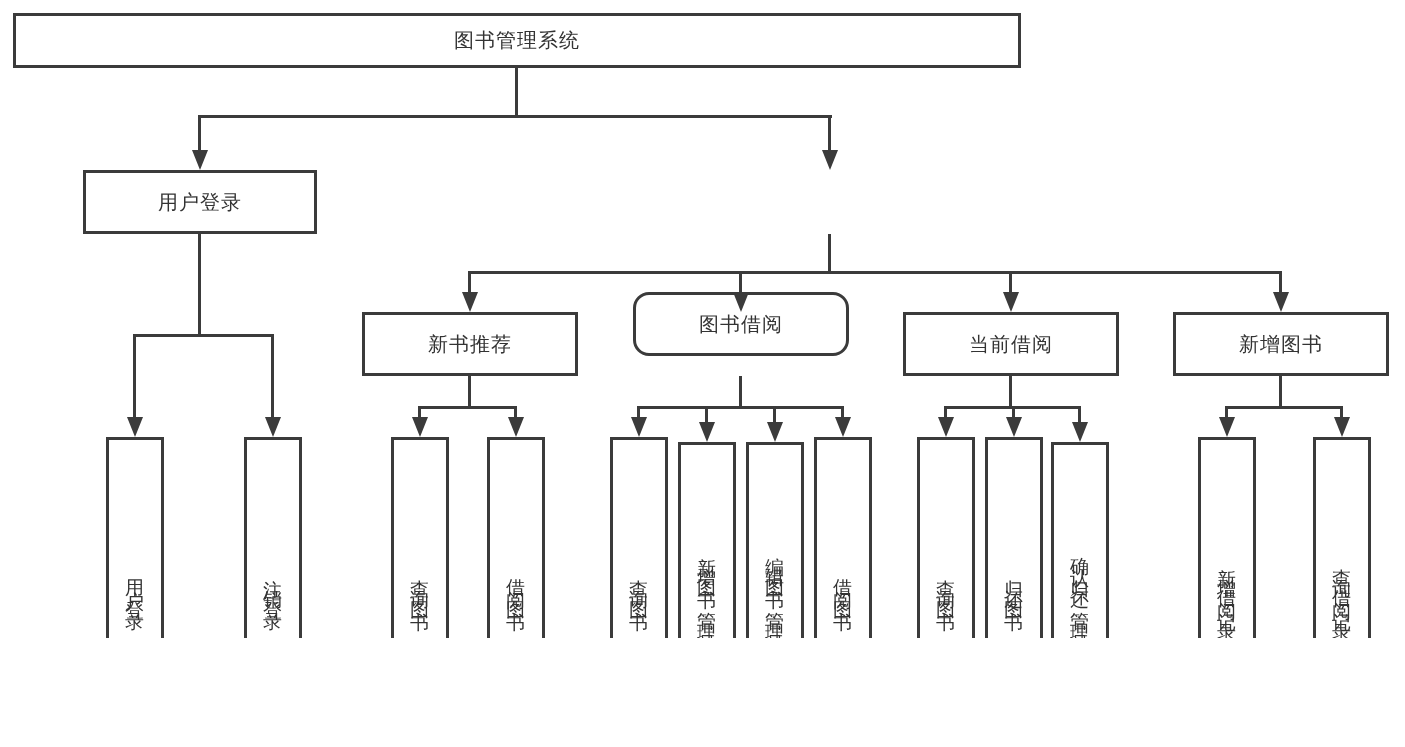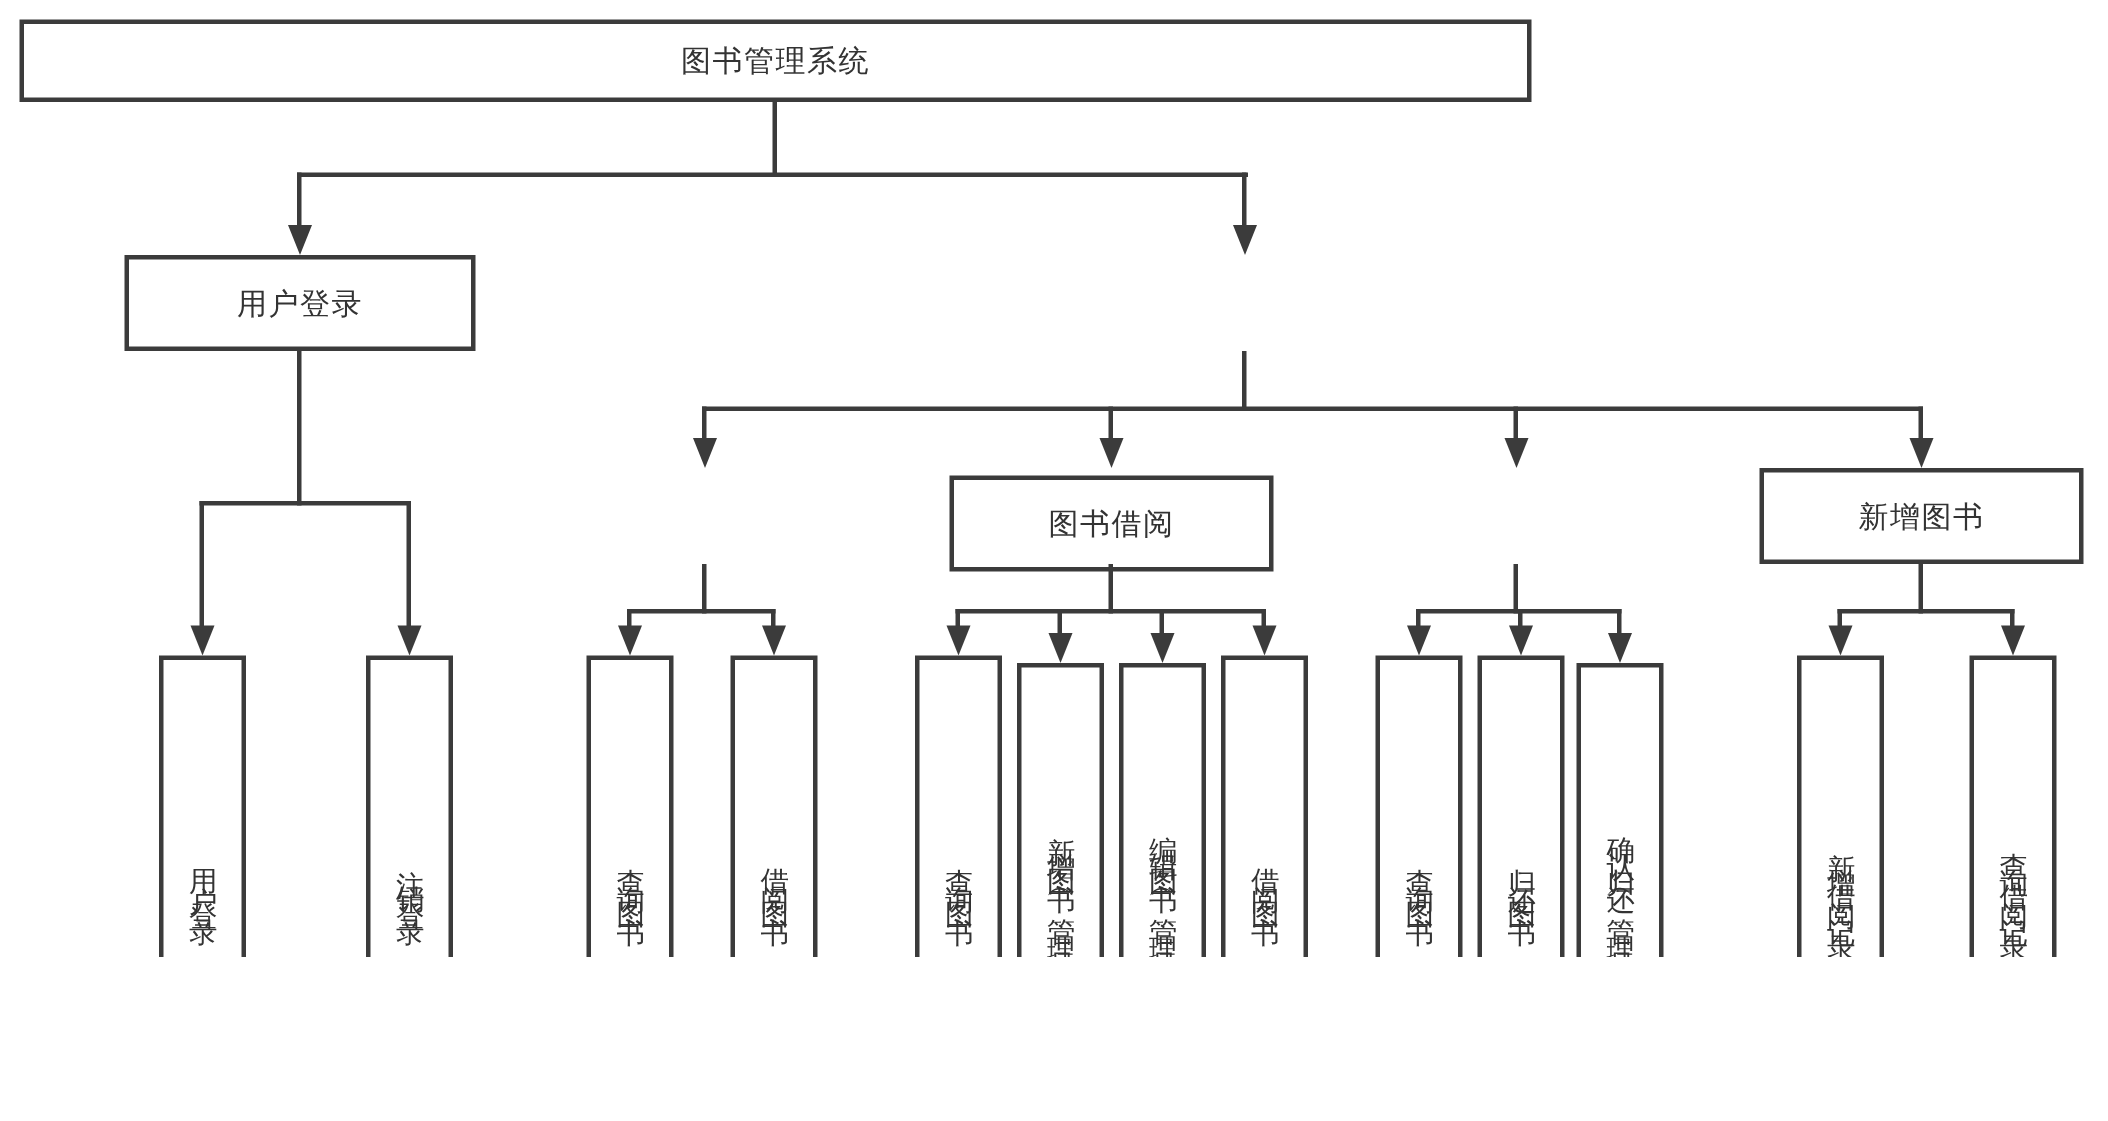--- a/index.html
+++ b/index.html
@@ -80,25 +80,31 @@
 
   <div class="node hbox" style="left:13px; top:13px; width:1008px; height:55px;">
     <span>图书管理系统</span>
   </div>
 
   <div class="node hbox" style="left:83px; top:170px; width:234px; height:64px;">
     <span>用户登录</span>
   </div>
 
 
-
-  <div class="node hbox" style="left:633px; top:317px; width:216px; height:64px;">
+  <div class="node hbox" style="left:362px; top:312px; width:216px; height:64px;">
+    <span>新书推荐</span>
+  </div>
+
+  <div class="node hbox" style="left:633px; top:292px; width:216px; height:64px;border-radius:16px;">
     <span>图书借阅</span>
   </div>
 
+  <div class="node hbox" style="left:903px; top:312px; width:216px; height:64px;">
+    <span>当前借阅</span>
+  </div>
 
   <div class="node hbox" style="left:1173px; top:312px; width:216px; height:64px;">
     <span>新增图书</span>
   </div>
 
   <div class="node leaf" style="left:106px; top:437px;">
     <span>用户登录</span>
   </div>
   <div class="node leaf" style="left:244px; top:437px;">
     <span>注销登录</span>

